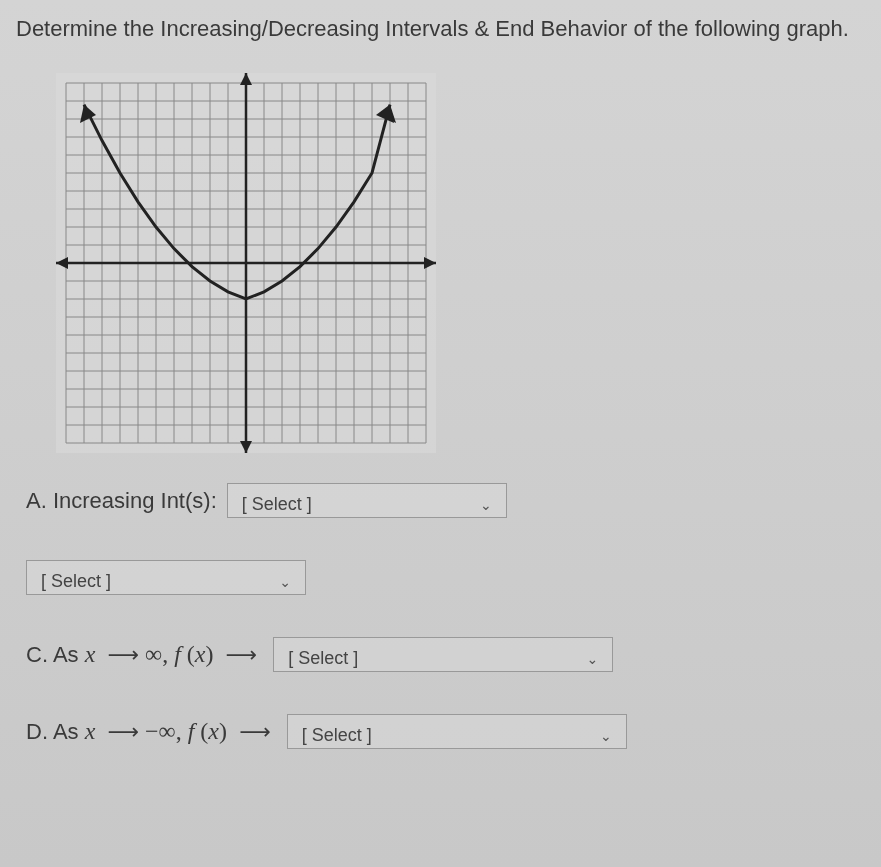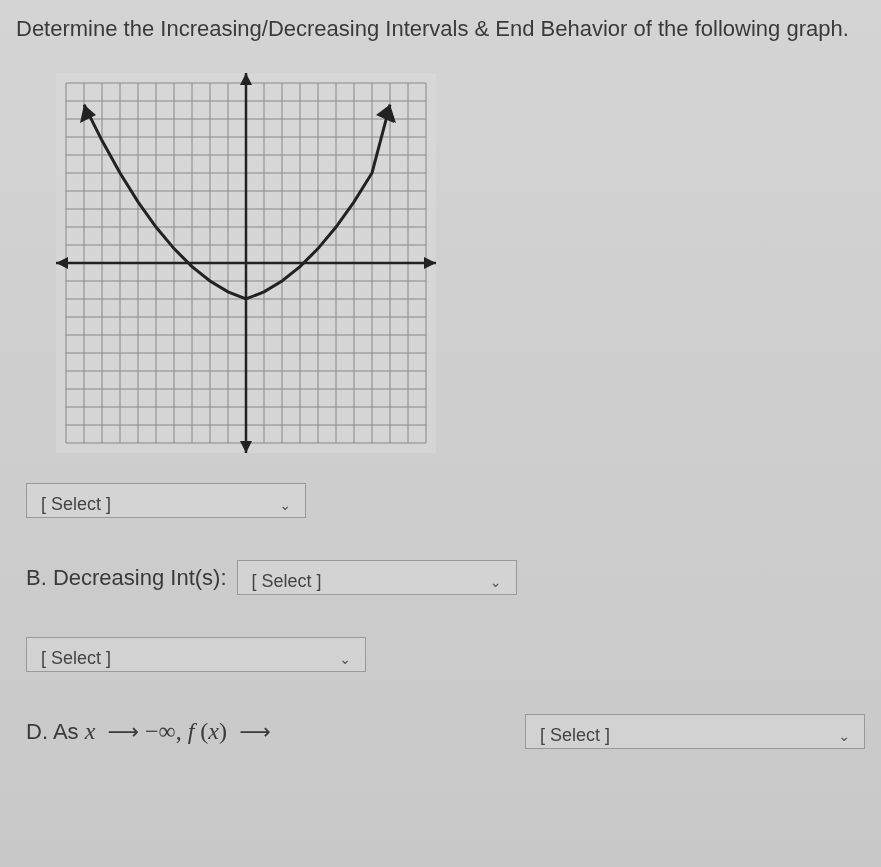--- a/index.html
+++ b/index.html
@@ -166,42 +166,47 @@
       <polygon points="28,31.6 24,50 40,42"></polygon>
       <polygon points="334,31.6 340,50 324,42" transform="translate(0,0)"></polygon>
       <polygon points="334,31.6 320,42 338,50"></polygon>
     </g>
   </svg>
 </div>
 
 <div class="answers">
 
   <div class="answer-row">
+    <span class="answer-label">A. Increasing Int(s):</span>
     <div class="select-box">
       <span class="select-placeholder">[ Select ]</span>
       <span class="chevron">⌄</span>
     </div>
   </div>
 
   <div class="answer-row">
-    <span class="answer-label">B. Decreasing Int(s):</span>
     <div class="select-box">
       <span class="select-placeholder">[ Select ]</span>
       <span class="chevron">⌄</span>
     </div>
   </div>
 
   <div class="answer-row">
+    <span class="answer-label">
+      <span>C. As </span><span class="math-italic">x</span>
+      <span class="arrow">⟶</span><span class="math-upright">∞, </span><span class="math-italic">f</span><span class="math-upright"> (</span><span class="math-italic">x</span><span class="math-upright">)</span>
+      <span class="arrow">⟶</span>
+    </span>
     <div class="select-box wide">
       <span class="select-placeholder">[ Select ]</span>
       <span class="chevron">⌄</span>
     </div>
   </div>
 
-  <div class="answer-row" style="margin-bottom:0;justify-content:space-between;">
+  <div class="answer-row" style="margin-bottom:0;">
     <span class="answer-label">
       <span>D. As </span><span class="math-italic">x</span>
       <span class="arrow">⟶</span><span class="math-upright">−∞, </span><span class="math-italic">f</span><span class="math-upright"> (</span><span class="math-italic">x</span><span class="math-upright">)</span>
       <span class="arrow">⟶</span>
     </span>
     <div class="select-box wide">
       <span class="select-placeholder">[ Select ]</span>
       <span class="chevron">⌄</span>
     </div>
   </div>

